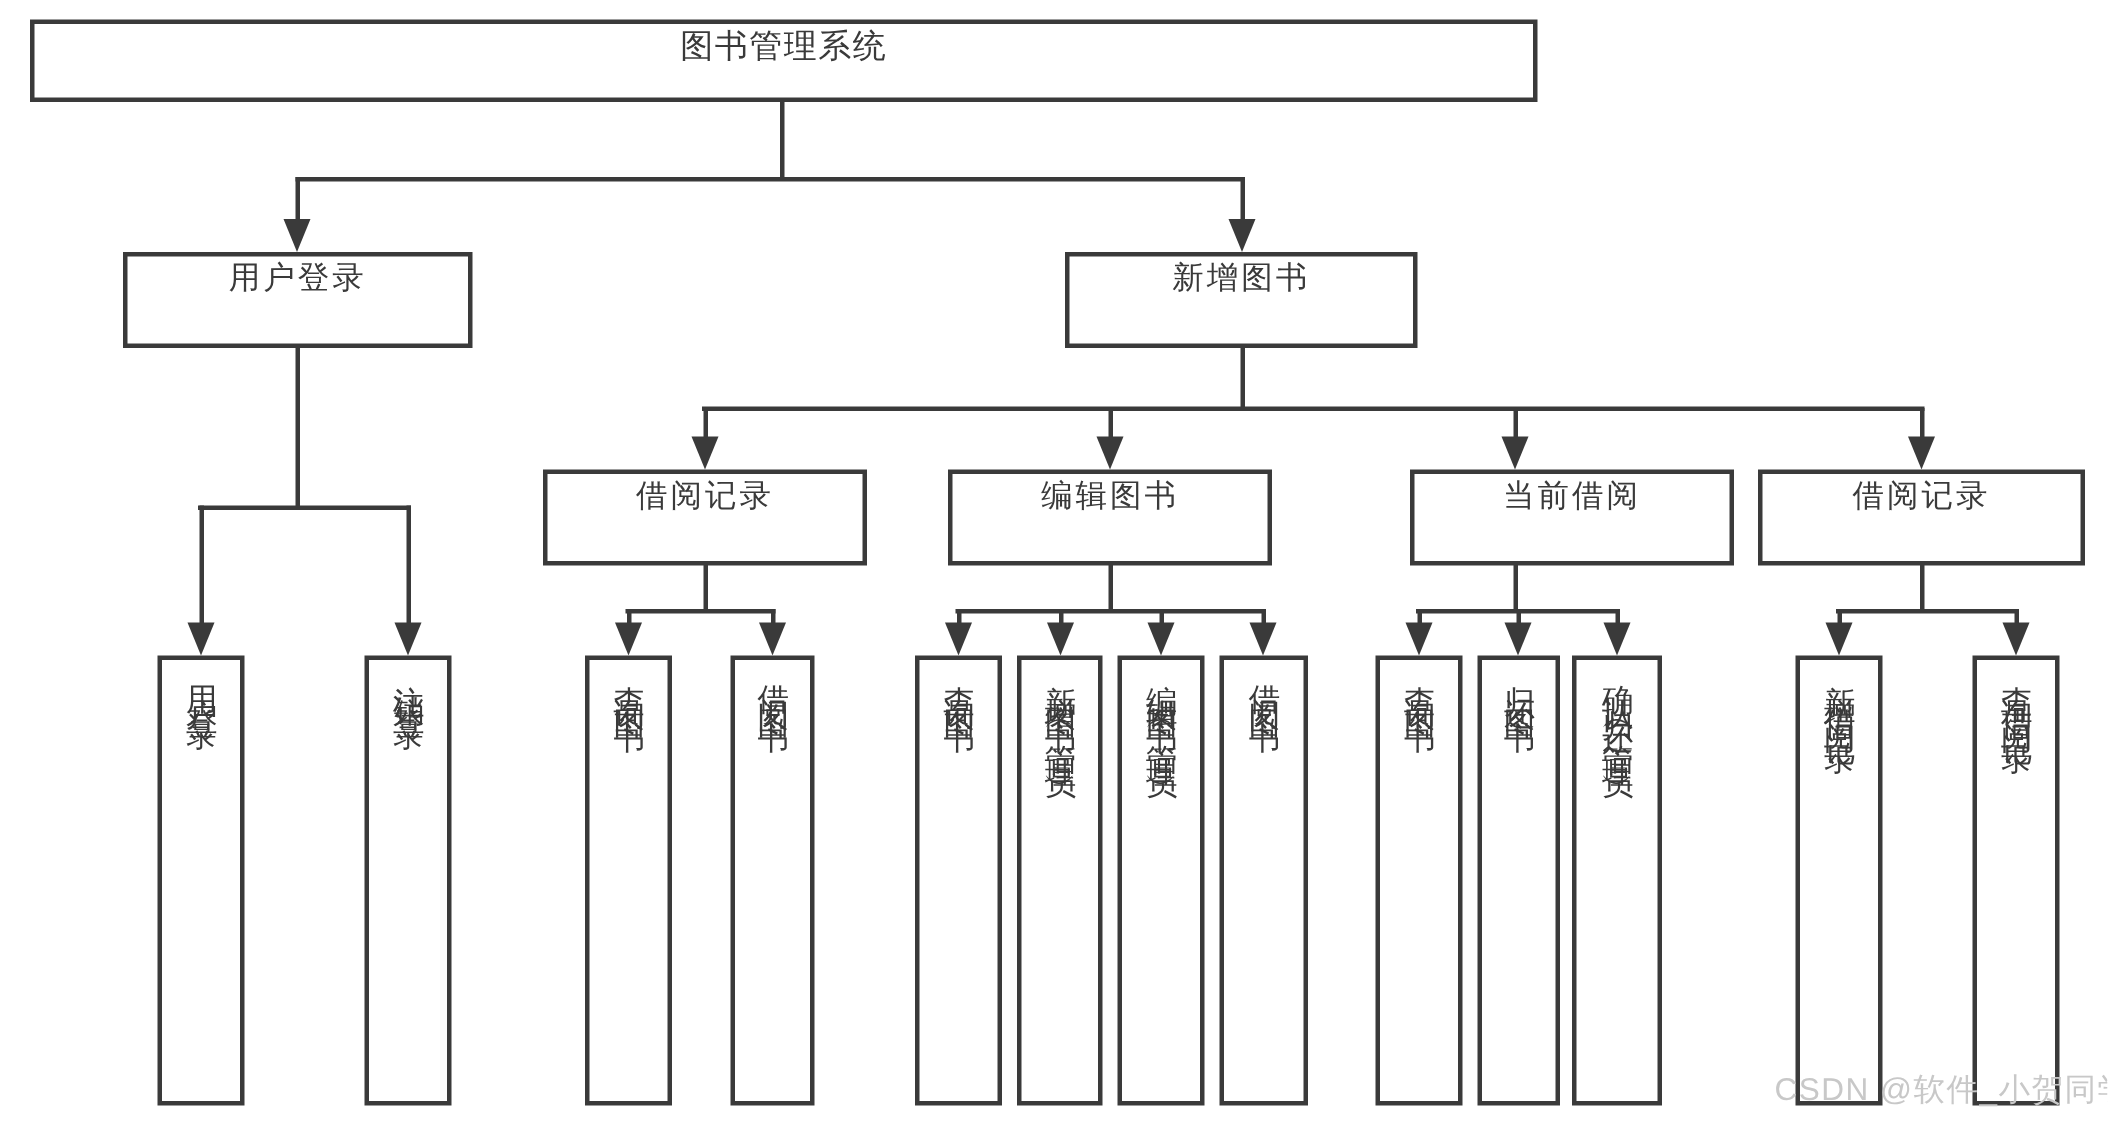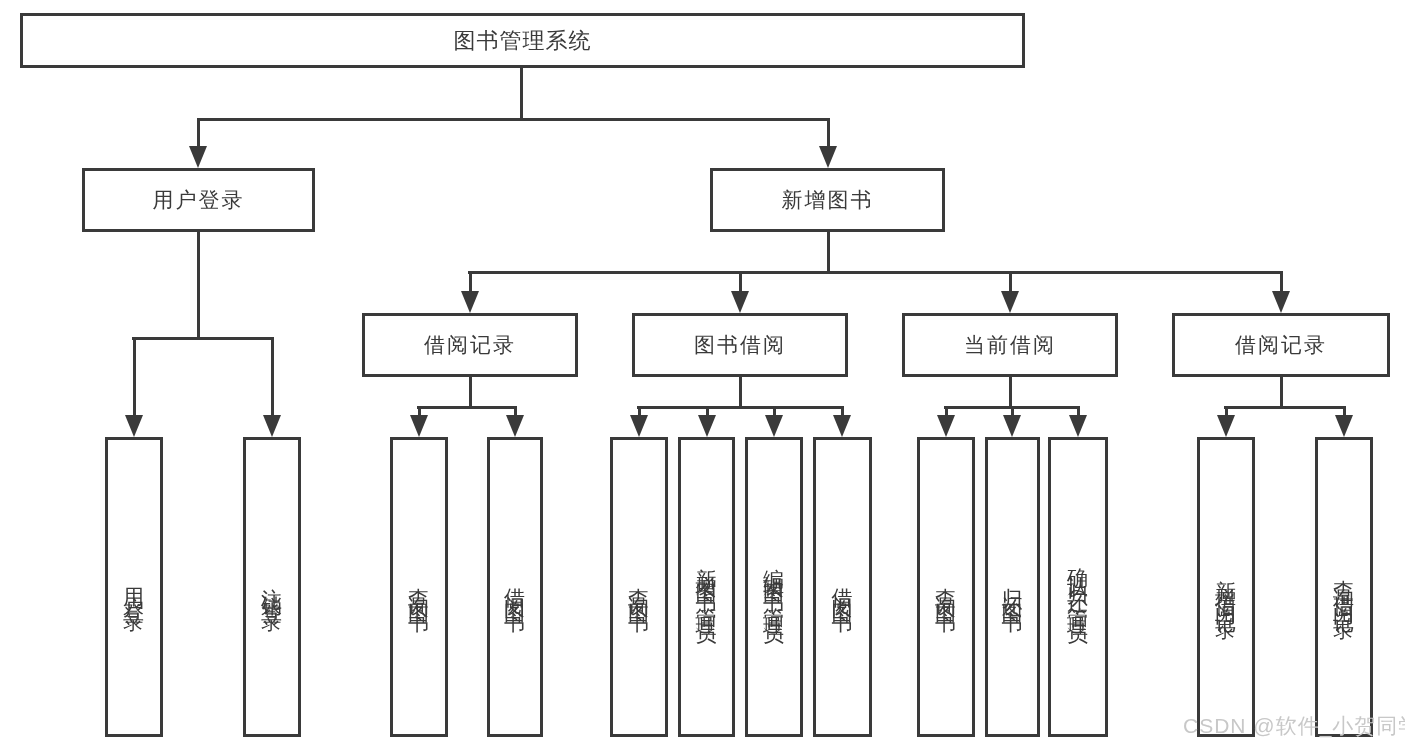--- a/index.html
+++ b/index.html
@@ -2,21 +2,21 @@
 <html><head>
 <meta charset="utf-8">
 <style>
   html,body{margin:0;padding:0;background:#ffffff;}
   .canvas{
     position:relative;width:1405px;height:747px;background:#ffffff;overflow:hidden;
     font-family:"Liberation Sans",sans-serif;
   }
   .node{
     position:absolute;box-sizing:border-box;background:#ffffff;
-    border:3px solid #3a3a3a;display:flex;align-items:center;justify-content:center;
+    border:3px solid #3a3a3a;display:flex;align-items:flex-start;justify-content:center;
     color:#3a3a3a;
   }
   .node-h .label{font-size:21px;letter-spacing:2px;white-space:nowrap;}
   .node-root .label{font-size:22px;letter-spacing:1px;}
   .node-v .label{
     writing-mode:vertical-rl;text-orientation:mixed;
     font-size:21px;letter-spacing:8px;line-height:1;
   }
   .ln{position:absolute;background:#3a3a3a;}
   .ln.v{width:3px;}
@@ -44,23 +44,23 @@
     <span class="label">用户登录</span>
   </div>
   <div class="node node-h" style="left:710px;top:168px;width:235px;height:64px">
     <span class="label">新增图书</span>
   </div>
 
   <div class="node node-h" style="left:362px;top:313px;width:216px;height:64px">
     <span class="label">借阅记录</span>
   </div>
   <div class="node node-h" style="left:632px;top:313px;width:216px;height:64px">
-    <span class="label">图书借阅</span>
+    <span class="label">编辑图书</span>
   </div>
-  <div class="node node-h" style="left:902px;top:313px;width:216px;height:64px">
+  <div class="node node-h" style="left:940px;top:313px;width:216px;height:64px">
     <span class="label">当前借阅</span>
   </div>
   <div class="node node-h" style="left:1172px;top:313px;width:218px;height:64px">
     <span class="label">借阅记录</span>
   </div>
 
   <div class="node node-v" style="left:105px;top:437px;width:58px;height:300px">
     <span class="label">用户登录</span>
   </div>
   <div class="node node-v" style="left:243px;top:437px;width:58px;height:300px">

